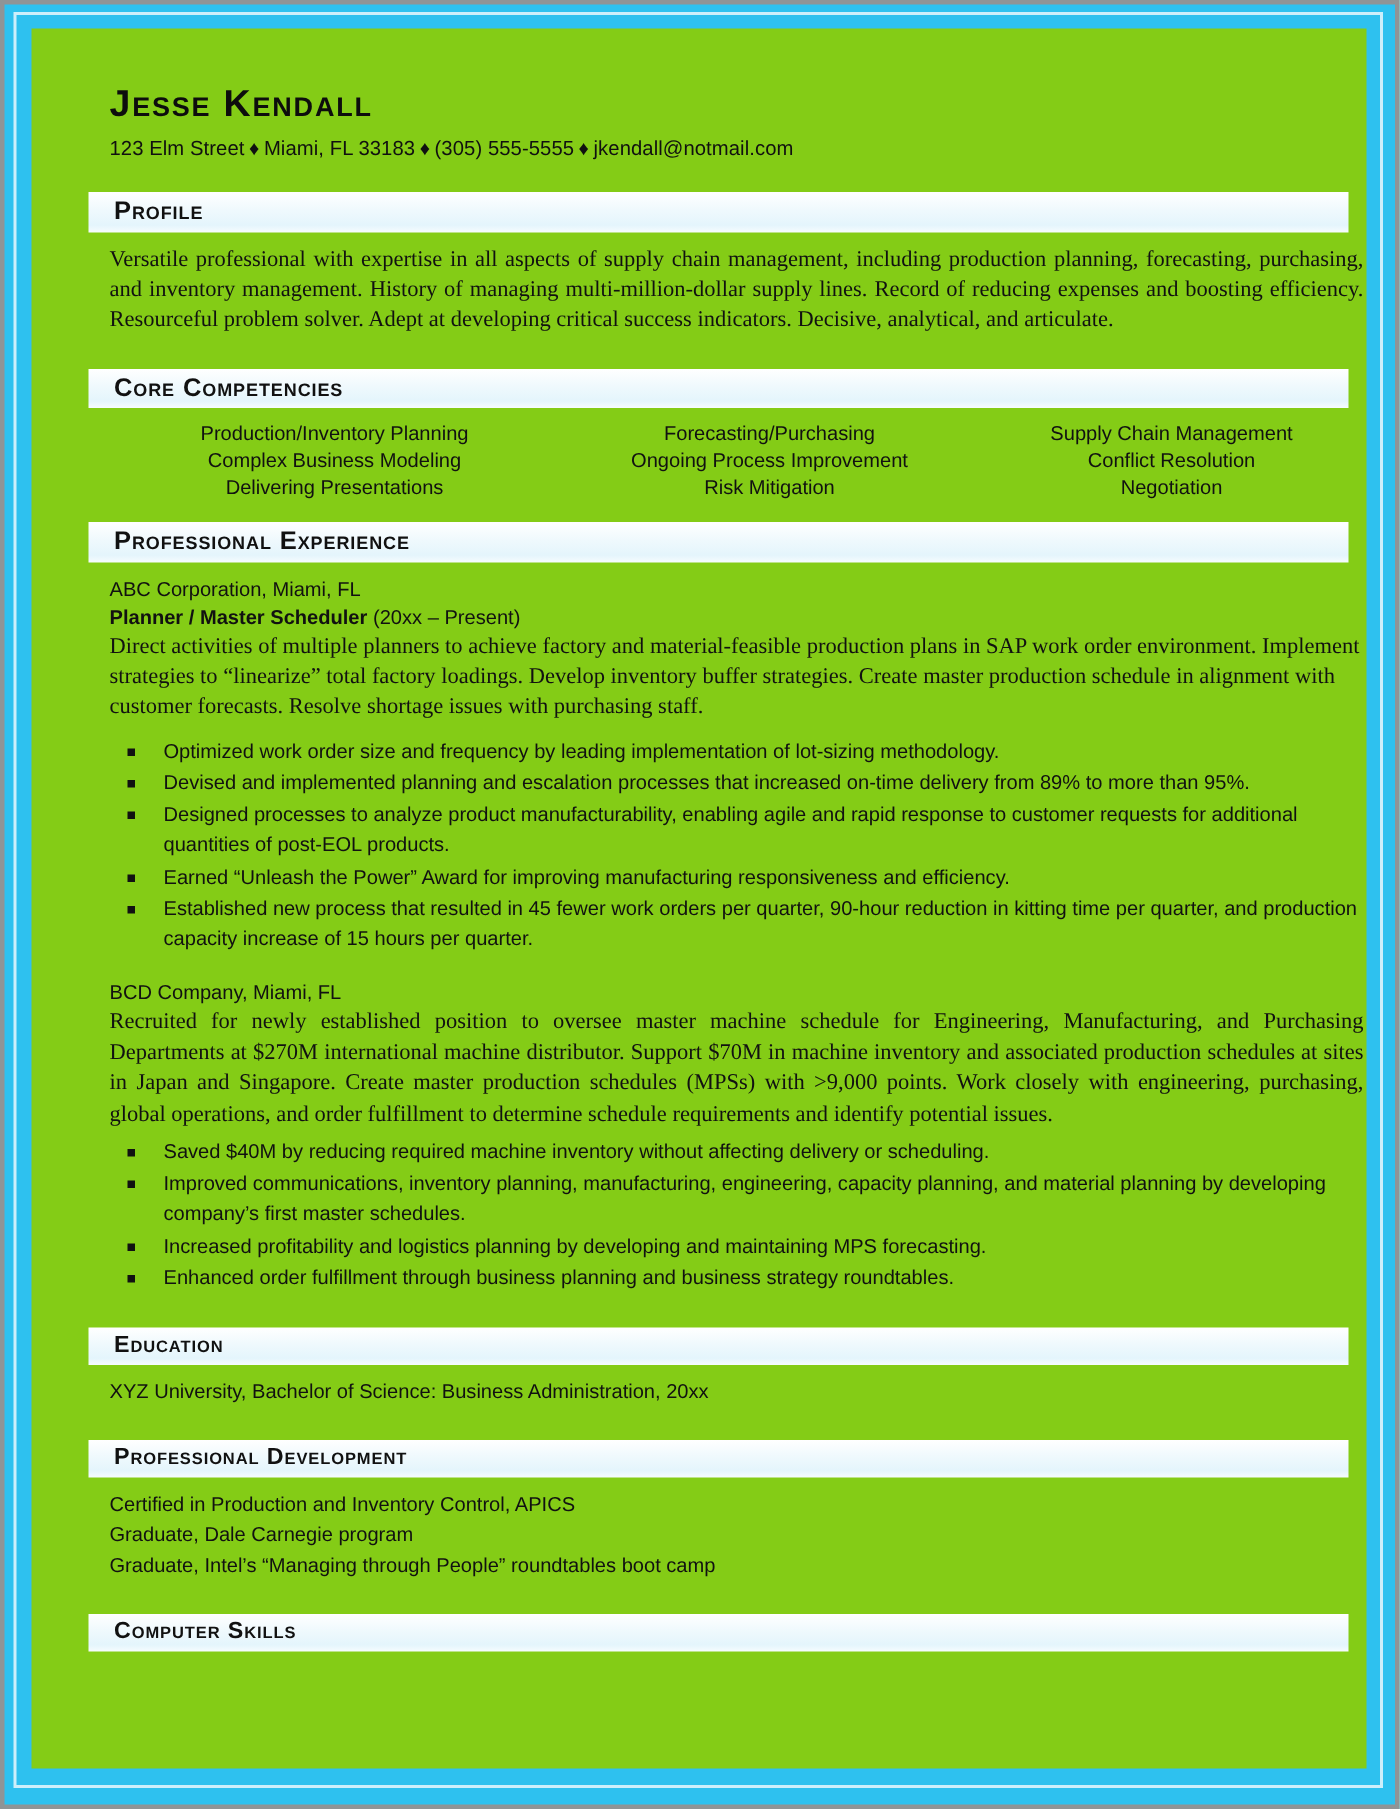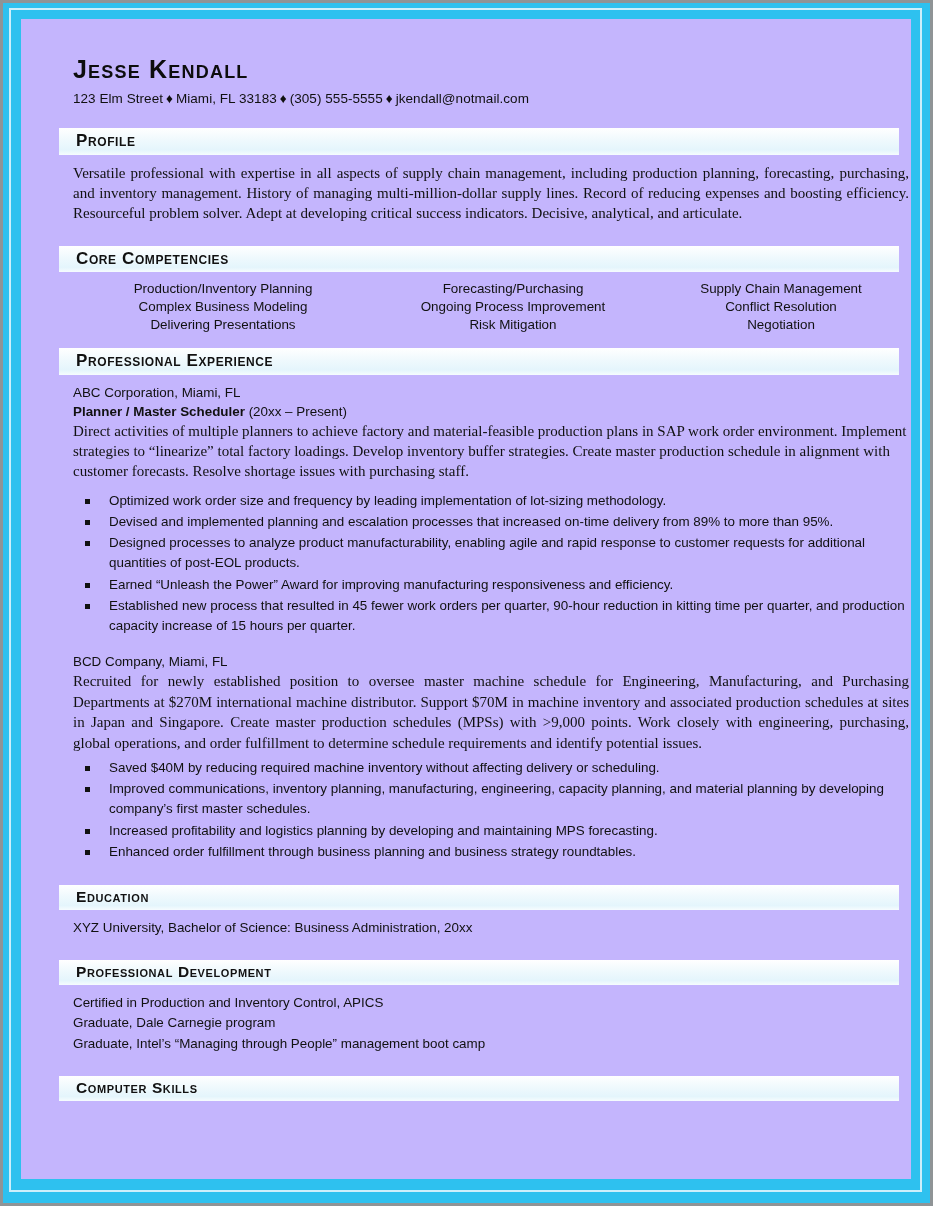--- a/index.html
+++ b/index.html
@@ -38,21 +38,21 @@
     border: 2px solid #cdeffb;
     box-sizing: border-box;
     pointer-events: none;
   }
 
   
   .paper {
     position: relative;
     width: 100%;
     height: 100%;
-    background: #c4b5fd;
+    background: #84cc16;
     box-sizing: border-box;
     padding: 36px 30px 10px 38px;
     z-index: 2;
   }
 
   
   .name {
     font-size: 25px;
     font-weight: bold;
     font-variant: small-caps;
@@ -250,21 +250,21 @@
     </div>
     <div class="line-item">XYZ University, Bachelor of Science: Business Administration, 20xx</div>
 
     <div class="block-gap-lg"></div>
 
     <div class="section-band indent">
       <div class="section-title small">Professional Development</div>
     </div>
     <div class="line-item">Certified in Production and Inventory Control, APICS</div>
     <div class="line-item">Graduate, Dale Carnegie program</div>
-    <div class="line-item">Graduate, Intel’s “Managing through People” management boot camp</div>
+    <div class="line-item">Graduate, Intel’s “Managing through People” roundtables boot camp</div>
 
     <div class="block-gap-lg"></div>
 
     <div class="section-band indent">
       <div class="section-title small">Computer Skills</div>
     </div>
 
   </div>
 </div>
 

